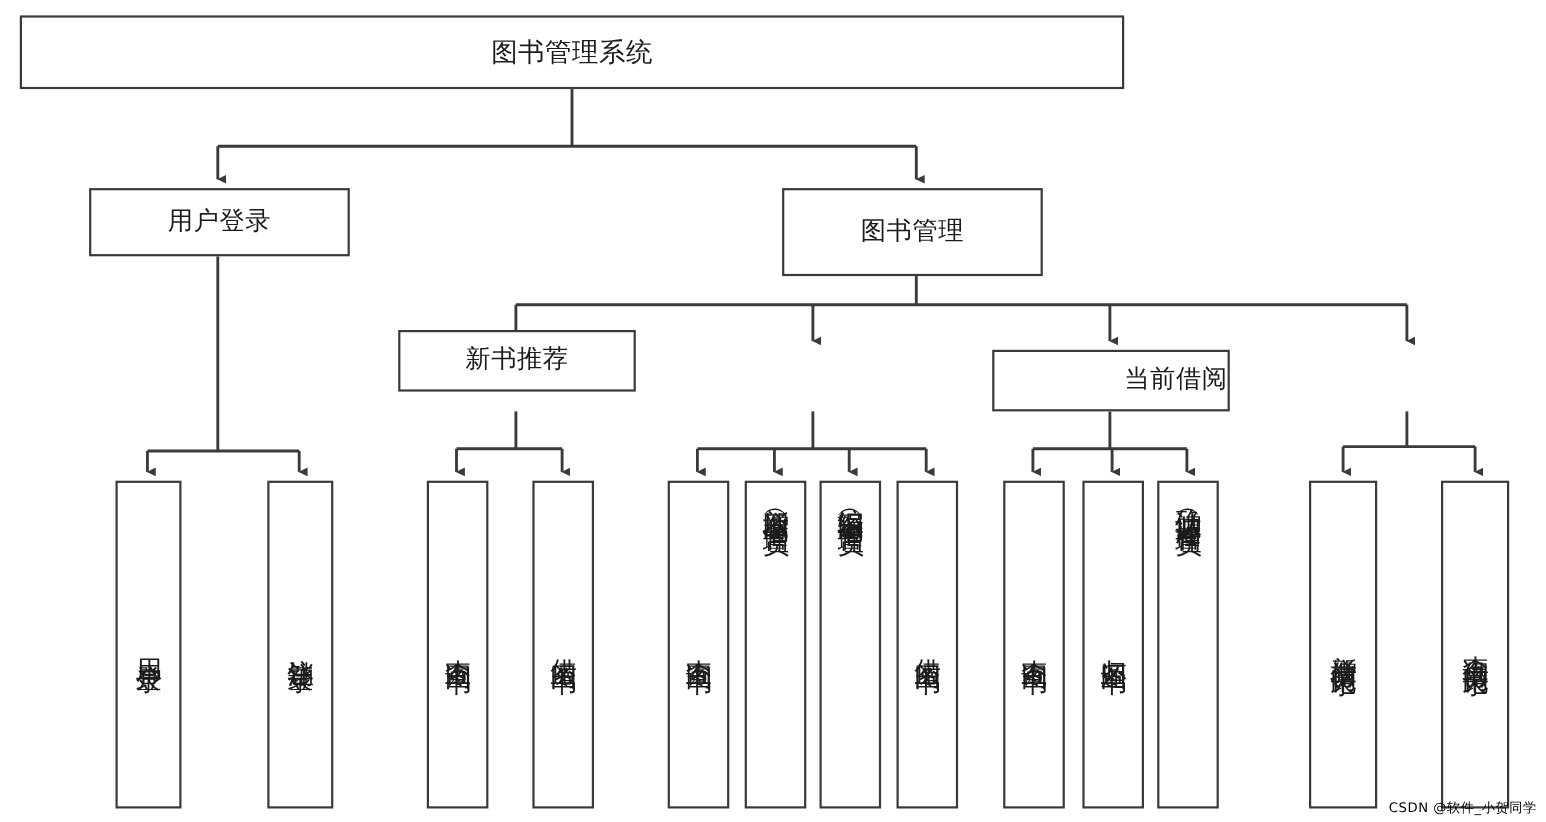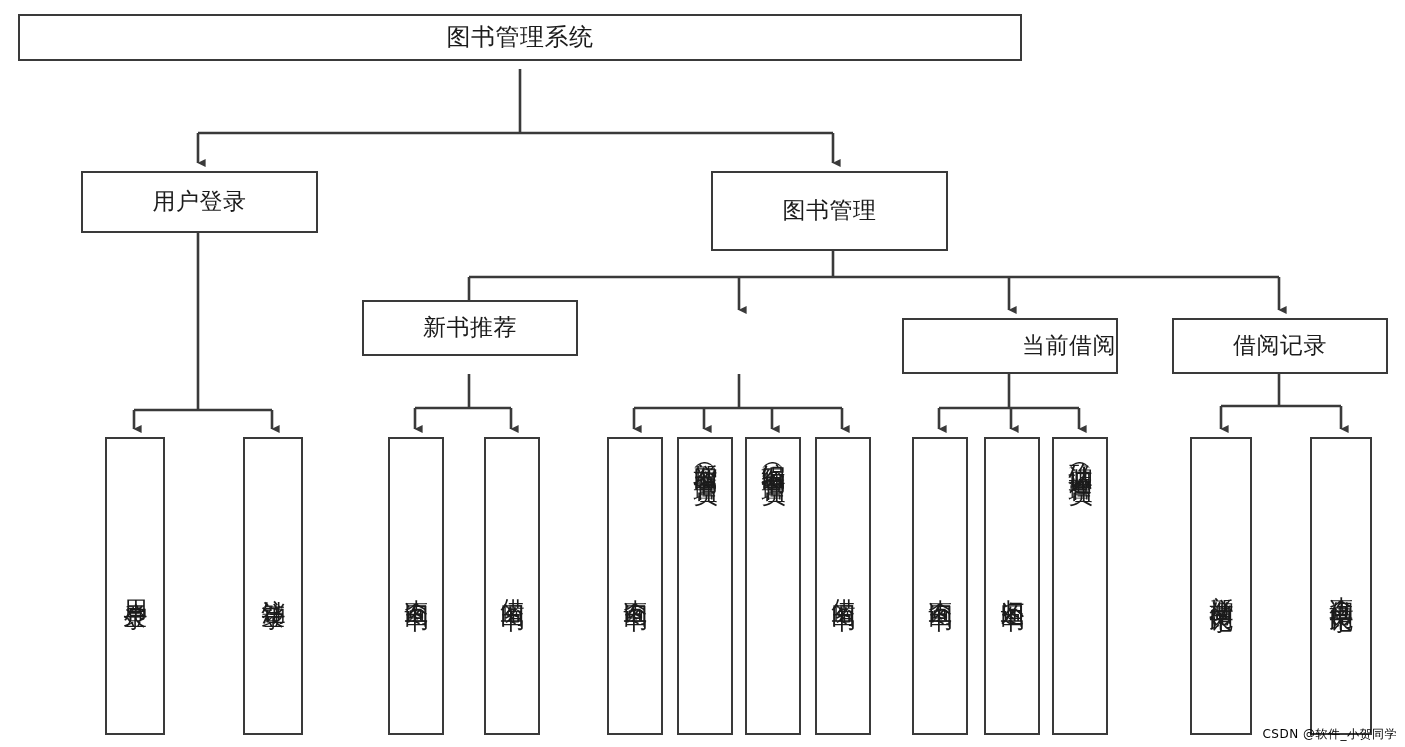--- a/index.html
+++ b/index.html
@@ -133,44 +133,41 @@
       <path d="M1011,408 L1011,429" marker-end="url(#arrowhead)"></path>
       <path d="M1079,408 L1079,429" marker-end="url(#arrowhead)"></path>
 
       <path d="M1279,374 L1279,406"></path>
       <path d="M1221,406 L1341,406"></path>
       <path d="M1221,406 L1221,429" marker-end="url(#arrowhead)"></path>
       <path d="M1341,406 L1341,429" marker-end="url(#arrowhead)"></path>
     </g>
   </svg>
 
-  <div class="node horiz root" style="left:18px; top:14px; width:1004px; height:47px;">
+  <div class="node horiz root" style="left:18px; top:14px; width:1004px; height:67px;">
     <span class="node-label">图书管理系统</span>
   </div>
 
   <div class="node horiz" style="left:81px; top:171px; width:237px; height:62px;">
     <span class="node-label">用户登录</span>
   </div>
 
   <div class="node horiz" style="left:711px; top:171px; width:237px; height:80px;">
     <span class="node-label">图书管理</span>
   </div>
 
   <div class="node horiz" style="left:362px; top:300px; width:216px; height:56px;">
     <span class="node-label">新书推荐</span>
   </div>
 
 
   <div class="node horiz" style="left:902px; top:318px; width:216px; height:56px;justify-content:flex-end;">
     <span class="node-label">当前借阅</span>
   </div>
 
-  <div class="node horiz" style="left:1172px; top:318px; width:216px; height:56px;">
-    <span class="node-label">借阅记录</span>
-  </div>
 
   <div class="node leaf align-mid" style="left:105px; top:437px; width:60px; height:298px;">
     <span class="node-label">用户登录</span>
   </div>
 
   <div class="node leaf align-mid" style="left:243px; top:437px; width:60px; height:298px;">
     <span class="node-label">注销登录</span>
   </div>
 
   <div class="node leaf align-mid" style="left:388px; top:437px; width:56px; height:298px;">

